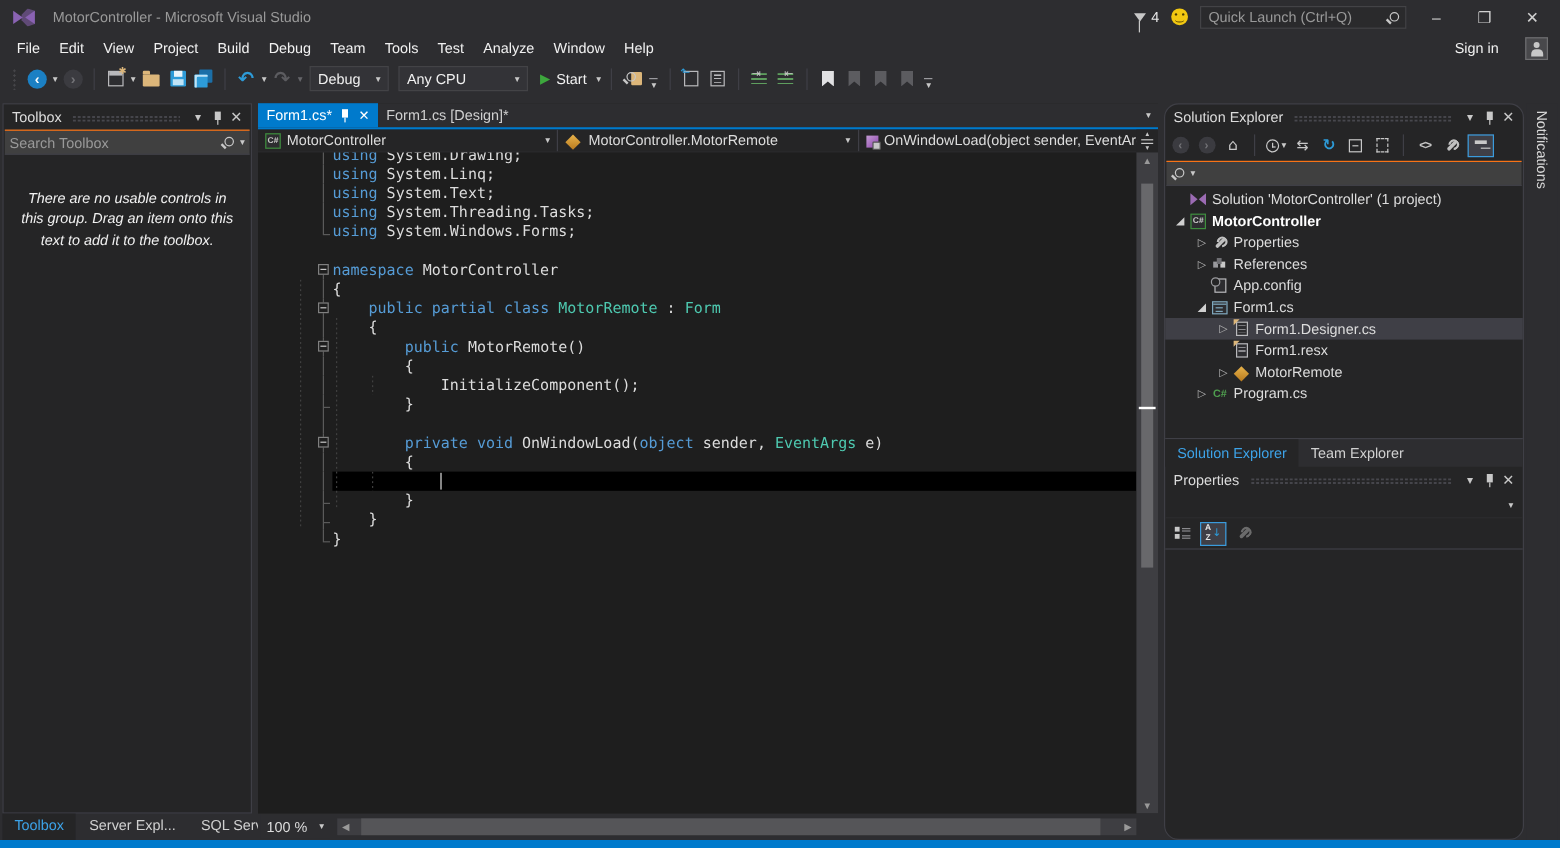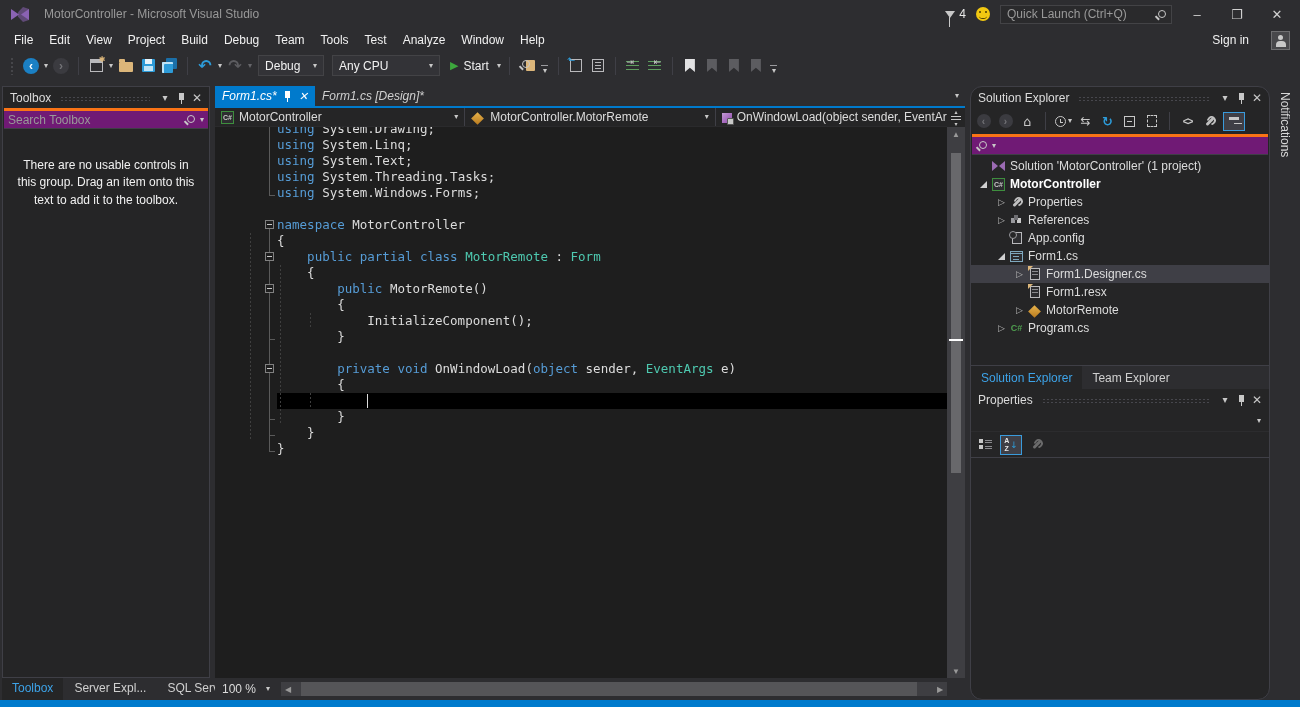--- a/index.html
+++ b/index.html
@@ -84,39 +84,39 @@
 
   
   .panel { background:#252526; border:1px solid #3F3F46; }
   .panel-header { height:21px; display:flex; align-items:center; padding:0 4px 0 7px; color:#DCDCDC; }
   .dots { flex:1; height:6px; margin:2px 7px 0 9px; background-image:radial-gradient(#47474D 1px, transparent 1px); background-size:4px 3px; }
   .hdr-btn { display:flex; align-items:center; justify-content:center; width:16px; height:16px; color:#C8C8C8; font-size:10px; }
   .i-pin { position:relative; width:9px; height:12px; }
   .i-pin::before { content:''; position:absolute; left:2px; top:1px; width:5px; height:7px; background:#C8C8C8; }
   .i-pin::after { content:''; position:absolute; left:4px; top:8px; width:1px; height:4px; background:#C8C8C8; }
   .hdr-x { font-size:12px; }
-  .searchbox { height:21px; margin:0 1px; background:#701a75; border-top:3px solid #f97316; border-bottom:1px solid #3F3F46; display:flex; align-items:center; padding:0 4px; }
+  .searchbox { height:21px; margin:0 1px; background:#404040; border-top:1px solid #f97316; border-bottom:1px solid #3F3F46; display:flex; align-items:center; padding:0 4px; }
   .searchbox input { flex:1; background:transparent; border:none; outline:none; color:#999; font-size:12px; font-family:"Liberation Sans",sans-serif; }
   .searchbox input::placeholder { color:#999; }
 
   
   #toolbox-panel { position:absolute; left:2px; top:86px; width:208px; height:592px; background:#252526; }
   #toolbox-general { height:19px; background:#3E3E42; display:flex; align-items:center; padding-left:5px; gap:5px; margin-top:3px; color:#F1F1F1; }
   .expander-exp { width:0; height:0; border-left:7px solid transparent; border-bottom:7px solid #D0D0D0; transform:translateY(0px); }
-  #toolbox-msg { margin:28px 14px 0 14px; text-align:center; color:#F1F1F1; line-height:1.45; font-size:12px; }
+  #toolbox-msg { margin:28px 14px 0 14px; text-align:center; color:#F1F1F1; line-height:1.45; font-size:12px;font-style:italic; }
 
   
   #left-dock-tabs { position:absolute; left:2px; top:678px; height:22px; display:flex; align-items:stretch; gap:1px; }
   .dock-tab { padding:3px 10px 0 10px; color:#D0D0D0; font-size:12px; background:transparent; }
   .dock-tab.active { background:#252526; color:#3DA3E8; }
 
   
   #editor-group { position:absolute; left:215px; top:86px; width:750px; height:614px; background:#1E1E1E; }
   #tab-row { position:absolute; left:0; top:0; right:0; height:20px; background:#2D2D30; display:flex; align-items:stretch; }
-  .etab { display:flex; align-items:center; gap:6px; padding:0 7px; font-size:12px;font-style:italic; }
+  .etab { display:flex; align-items:center; gap:6px; padding:0 7px; font-size:12px; }
   .etab.active { background:#007ACC; color:#FFF; }
   .etab.inactive { color:#D0D0D0; }
   .etab .i-pin::before, .etab .i-pin::after { background:#FFF; }
   .etab .tab-x { color:#FFF; font-size:11px; }
   #tab-row-caret { margin-left:auto; align-self:center; padding-right:6px; }
   #tab-underline { position:absolute; left:0; top:20px; right:0; height:2px; background:#007ACC; }
   #navbar { position:absolute; left:0; top:22px; right:0; height:19px; background:#252526; display:flex; border-bottom:1px solid #2A2A2C; }
   .nav-combo { flex:1; display:flex; align-items:center; gap:5px; padding:0 6px; border-right:1px solid #3F3F46; color:#DCDCDC; overflow:hidden; white-space:nowrap; }
   .nav-combo .caret { margin-left:auto; }
   .i-csbox { width:13px; height:13px; border:1px solid #3E8E3E; color:#C8C8C8; font-size:7px; font-weight:bold; display:flex; align-items:center; justify-content:center; background:#2D2D30; flex:none; }

